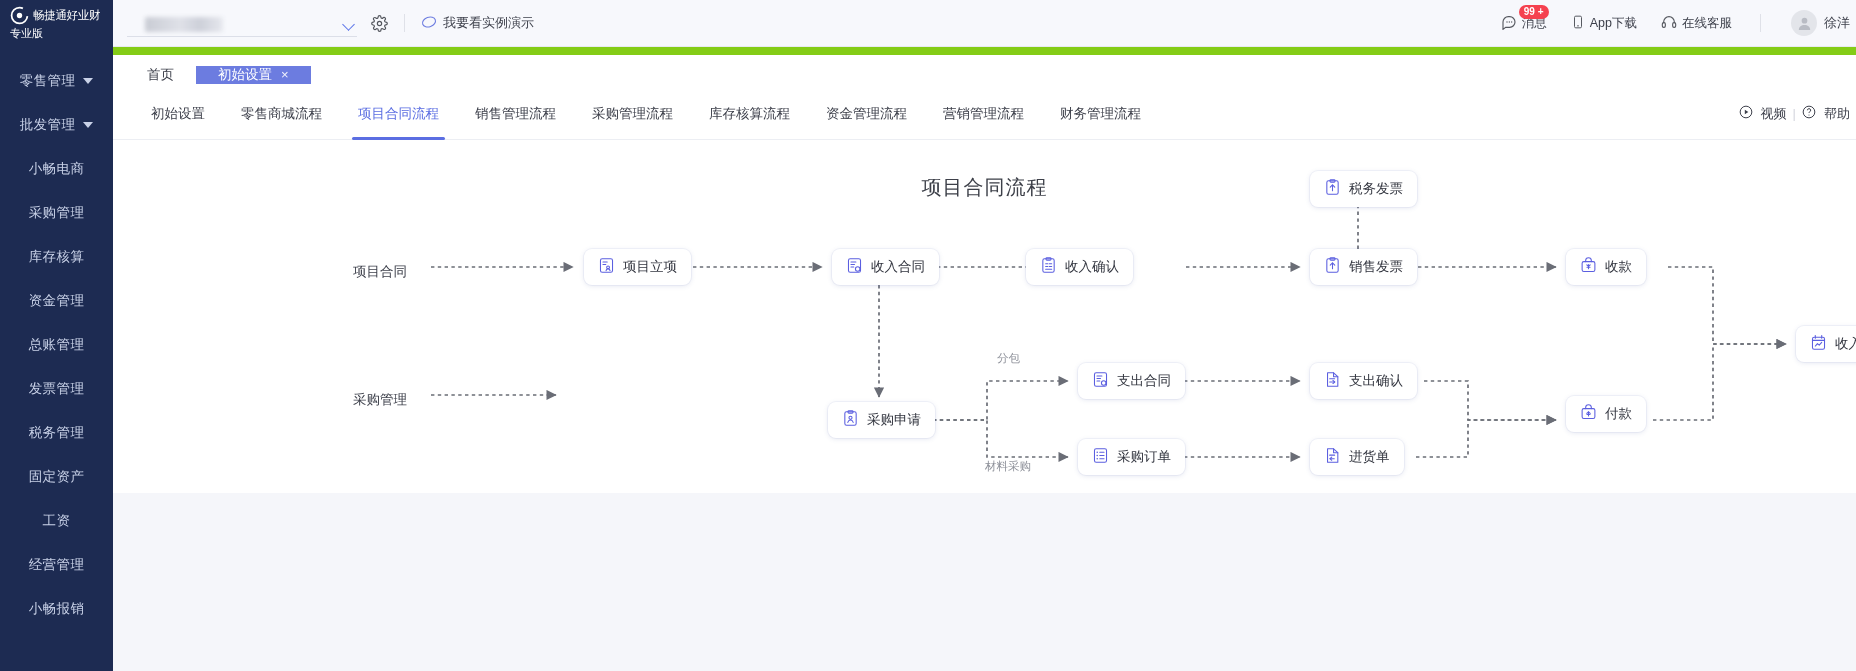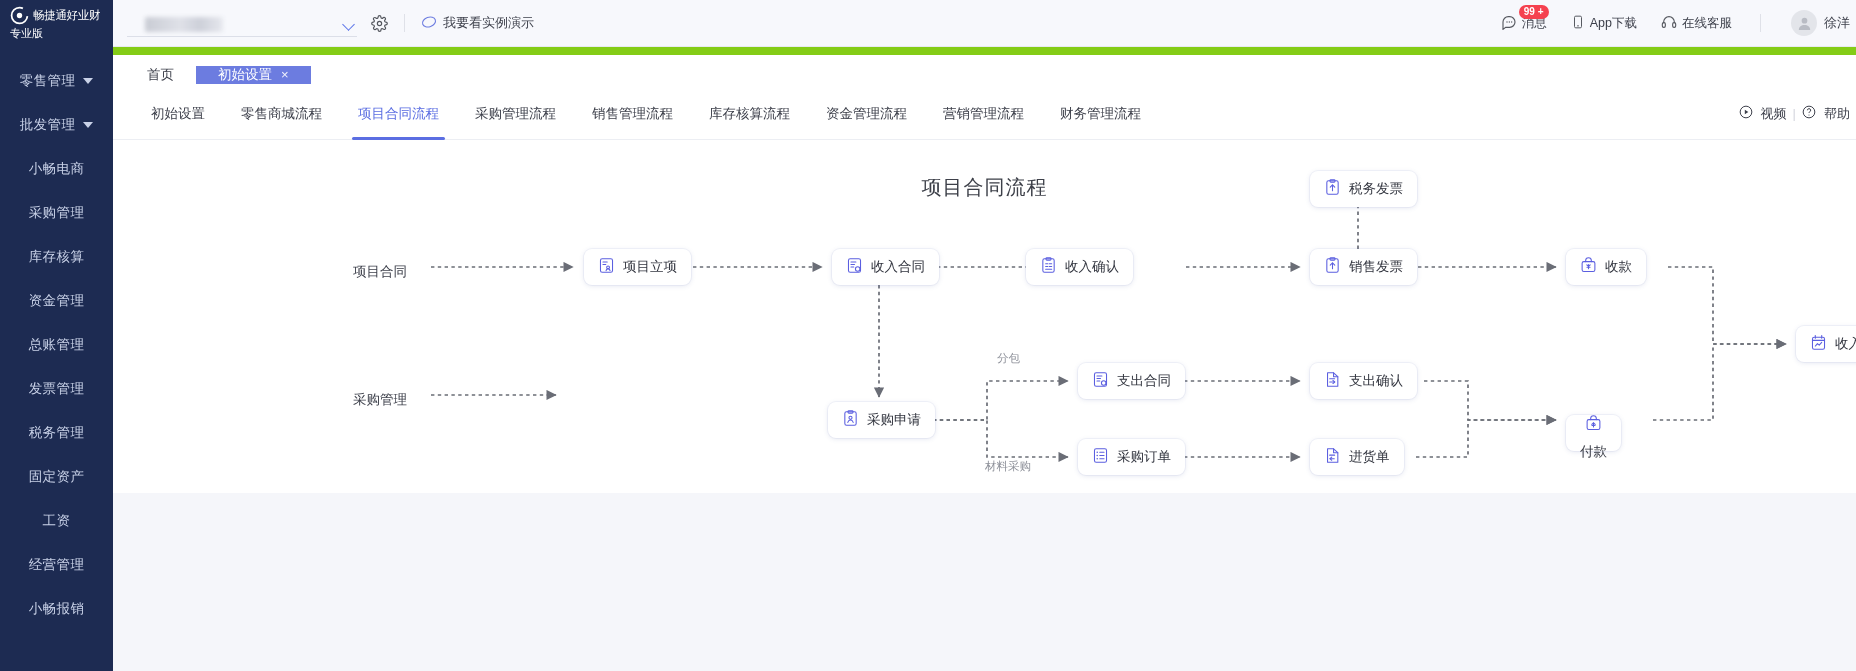--- a/index.html
+++ b/index.html
@@ -296,24 +296,24 @@
       <div class="stab">
           <span>初始设置</span>
         </div>
         <div class="stab">
           <span>零售商城流程</span>
         </div>
         <div class="stab active">
           <span>项目合同流程</span>
         </div>
         <div class="stab">
+          <span>销售管理流程</span>
+        </div>
+        <div class="stab">
           <span>采购管理流程</span>
-        </div>
-        <div class="stab">
-          <span>销售管理流程</span>
         </div>
         <div class="stab">
           <span>库存核算流程</span>
         </div>
         <div class="stab">
           <span>资金管理流程</span>
         </div>
         <div class="stab">
           <span>营销管理流程</span>
         </div>
@@ -488,21 +488,21 @@
         <div class="node" style="left: 1197px; top: 238px; font-family: Liberation Mono, monospace;">
           <span><svg width="17" height="17" viewBox="0 0 24 24" fill="none" stroke="#5b5fe0" stroke-width="1.5" stroke-linecap="round" stroke-linejoin="round" style="color:#5b5fe0">
               <path d="M5 2.5h8.5L19.5 8v13.5H5z"></path>
               <path d="M13.5 2.5V8H19.5"></path>
               <line x1="8" y1="11.5" x2="15" y2="11.5"></line>
               <path d="M14.5 16.5H8.5"></path>
               <path d="M10.9 14.3L8.4 16.5 10.9 18.7"></path>
             </svg></span>
           <span>进货单</span>
         </div>
-        <div class="node" style="left: 1453px; top: 214px; flex-direction: column;">
+        <div class="node" style="left: 1453px; top: 195px;">
           <span><svg width="17" height="17" viewBox="0 0 24 24" fill="none" stroke="#5b5fe0" stroke-width="1.5" stroke-linecap="round" stroke-linejoin="round" style="color:#5b5fe0">
               <rect x="3" y="6.5" width="18" height="14" rx="2.4"></rect>
               <path d="M8 6.5V5a4 4 0 0 1 8 0v1.5"></path>
               <path d="M12 17v-6"></path>
               <path d="M9.6 13.4L12 11l2.4 2.4"></path>
               <line x1="9.8" y1="14.8" x2="14.2" y2="14.8"></line>
             </svg></span>
           <span>付款</span>
         </div>
         <div class="edge-label" style="left: 884px; top: 150px;">分包</div>

